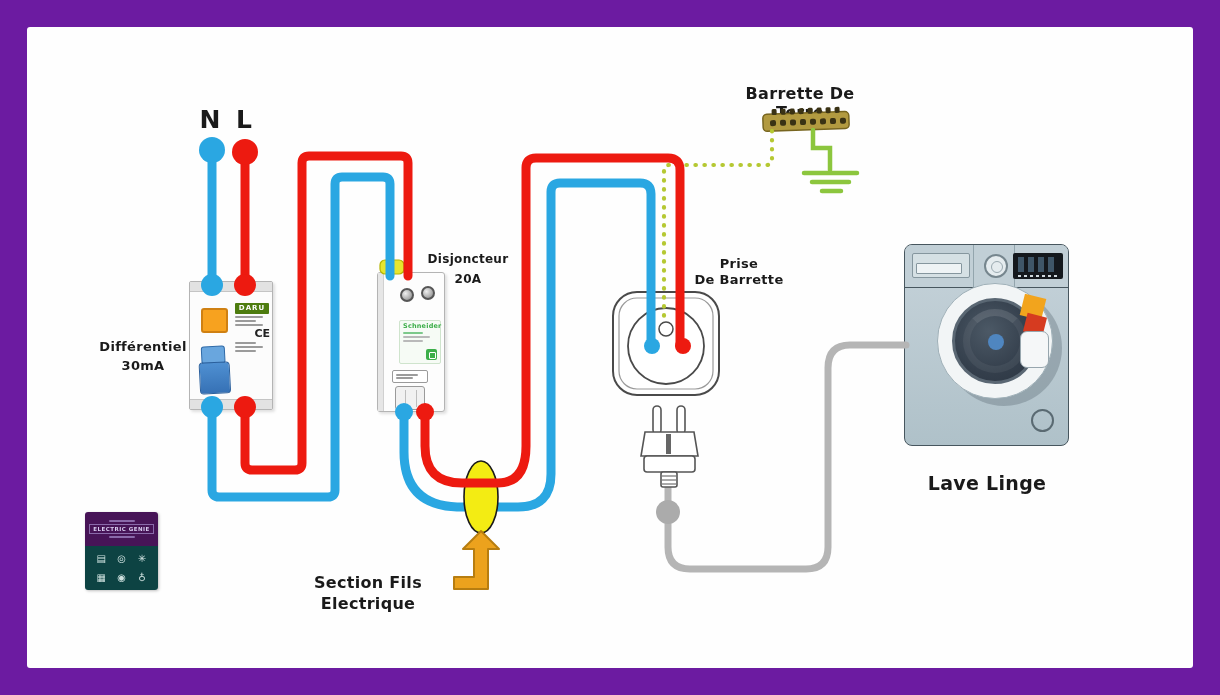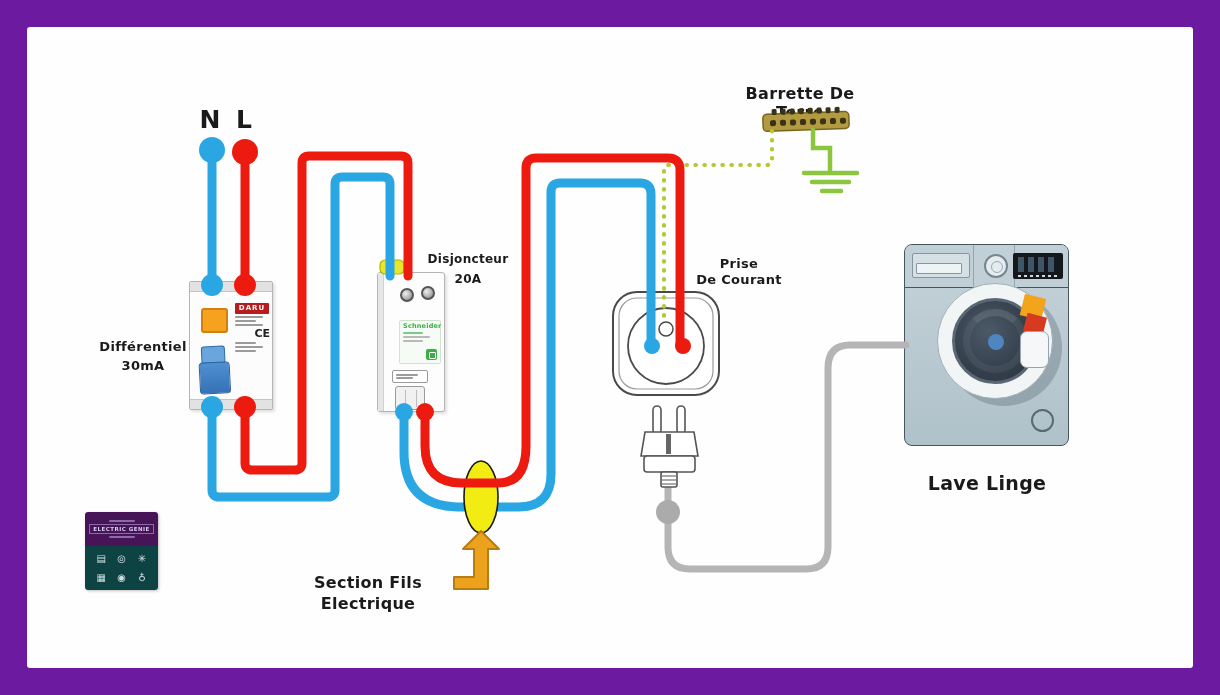--- a/index.html
+++ b/index.html
@@ -17,21 +17,21 @@
 
   
   .diff{left:189px;top:281px;width:84px;height:129px;background:#fcfcfc;border:1px solid #b4b4b4;border-radius:2px;box-shadow:2px 2px 3px rgba(0,0,0,.12);}
   .diff .cap{position:absolute;left:0;width:100%;height:10px;background:#e2e2e2;border-bottom:1px solid #c4c4c4;}
   .diff .cap.bot{bottom:0;border-bottom:none;border-top:1px solid #c4c4c4;}
   .diff-btn{position:absolute;left:11px;top:26px;width:27px;height:25px;background:#f7a21f;border:2px solid #cf8012;border-radius:3px;}
   .diff-lever{position:absolute;left:9px;top:64px;width:31px;height:50px;transform:rotate(-3deg);}
   .diff-lever .lt{width:24px;height:18px;margin-left:3px;background:#69a6de;border:1px solid #2f6aa8;border-radius:3px;}
   .diff-lever .lb{width:31px;height:32px;margin-top:-2px;background:linear-gradient(#4f90d2,#3671b5);border:1px solid #2a5f9c;border-radius:4px;}
   .diff-panel{position:absolute;left:45px;top:21px;width:35px;height:90px;}
-  .brand-daru{display:block;width:34px;height:11px;background:#b91c1c;color:#fff;font-size:7px;font-weight:bold;text-align:center;line-height:11px;letter-spacing:1px;border-radius:1px;}
+  .brand-daru{display:block;width:34px;height:11px;background:#4d7c0f;color:#fff;font-size:7px;font-weight:bold;text-align:center;line-height:11px;letter-spacing:1px;border-radius:1px;}
   .tbar{height:2px;background:#9b9b9b;margin:2px 0;border-radius:1px;}
   .tbar.s{width:60%;} .tbar.m{width:80%;}
   .ce{font-size:11px;font-weight:bold;color:#222;text-align:right;line-height:12px;}
 
   
   .brk{left:377px;top:272px;width:68px;height:140px;background:#fdfdfd;border:1px solid #b4b4b4;border-radius:3px;box-shadow:2px 2px 3px rgba(0,0,0,.12);}
   .brk .side{position:absolute;left:0;top:0;width:6px;height:100%;background:#e6e6e6;border-right:1px solid #d0d0d0;}
   .screw{position:absolute;width:14px;height:14px;border-radius:50%;border:2px solid #565656;background:radial-gradient(circle at 35% 35%,#efefef,#a8a8a8 65%,#7c7c7c);}
   .glabel{position:absolute;left:21px;top:47px;width:42px;height:44px;background:#f6fbf5;border:1px solid #cfe4cd;border-radius:2px;padding:2px 3px;}
   .brand-sch{font-size:6.5px;font-weight:bold;color:#3cae49;line-height:7px;text-align:center;letter-spacing:.2px;}
@@ -85,21 +85,21 @@
 
   <div class="lbl" style="left:415px;top:249px;width:106px;font-size:12px;line-height:20px;">
     <div>Disjoncteur</div>
     <div>20A</div>
   </div>
 
   <div class="lbl" style="left:719px;top:84px;width:162px;font-size:16px;">Barrette De Terre</div>
 
   <div class="lbl" style="left:689px;top:256px;width:100px;font-size:13px;line-height:16px;">
     <div>Prise</div>
-    <div>De Courant</div>
+    <div>De Barrette</div>
   </div>
 
   <div class="lbl" style="left:266px;top:572px;width:204px;font-size:16px;line-height:21px;">
     <div>Section Fils Electrique</div>
   </div>
 
   <div class="lbl" style="left:911px;top:456px;width:152px;font-size:19px;margin-top:16px;">Lave Linge</div>
 
   <div class="dev diff">
     <div class="cap" style="top:0;"></div>

